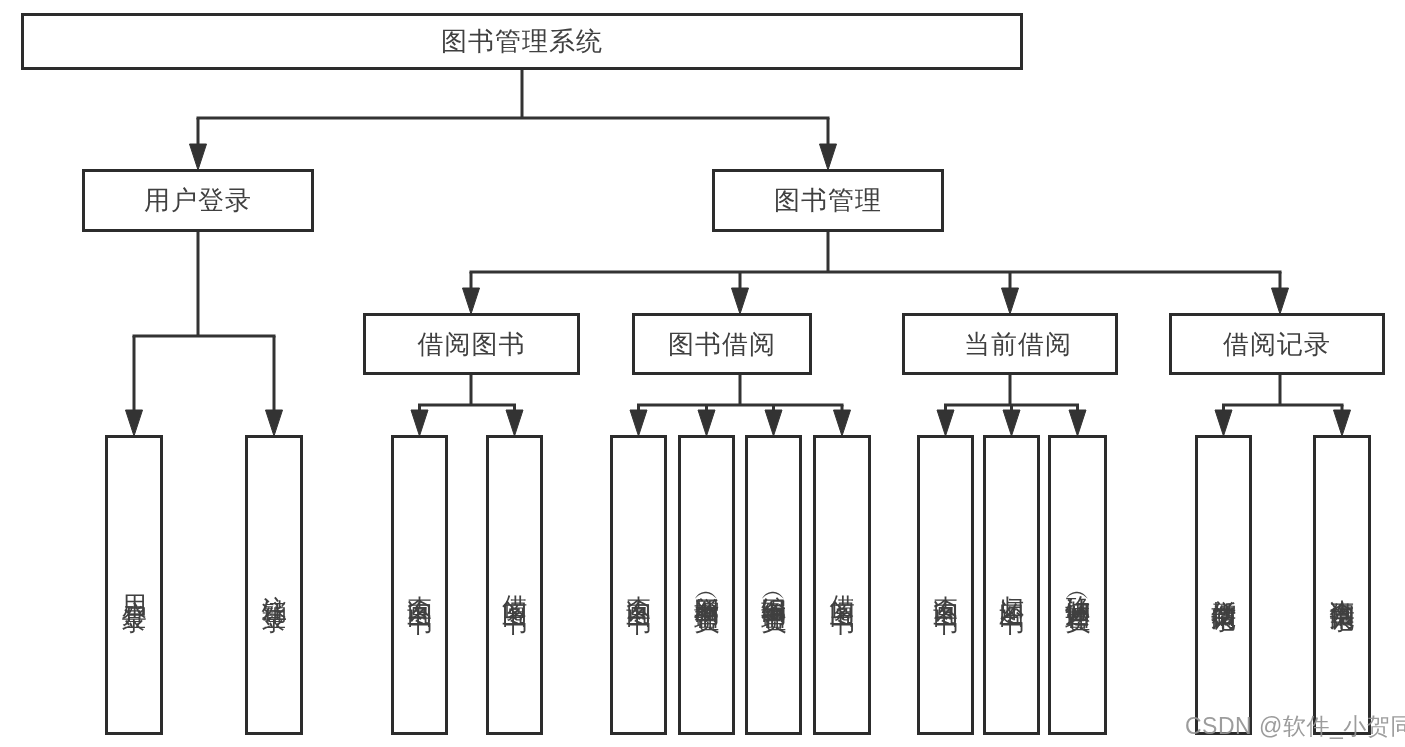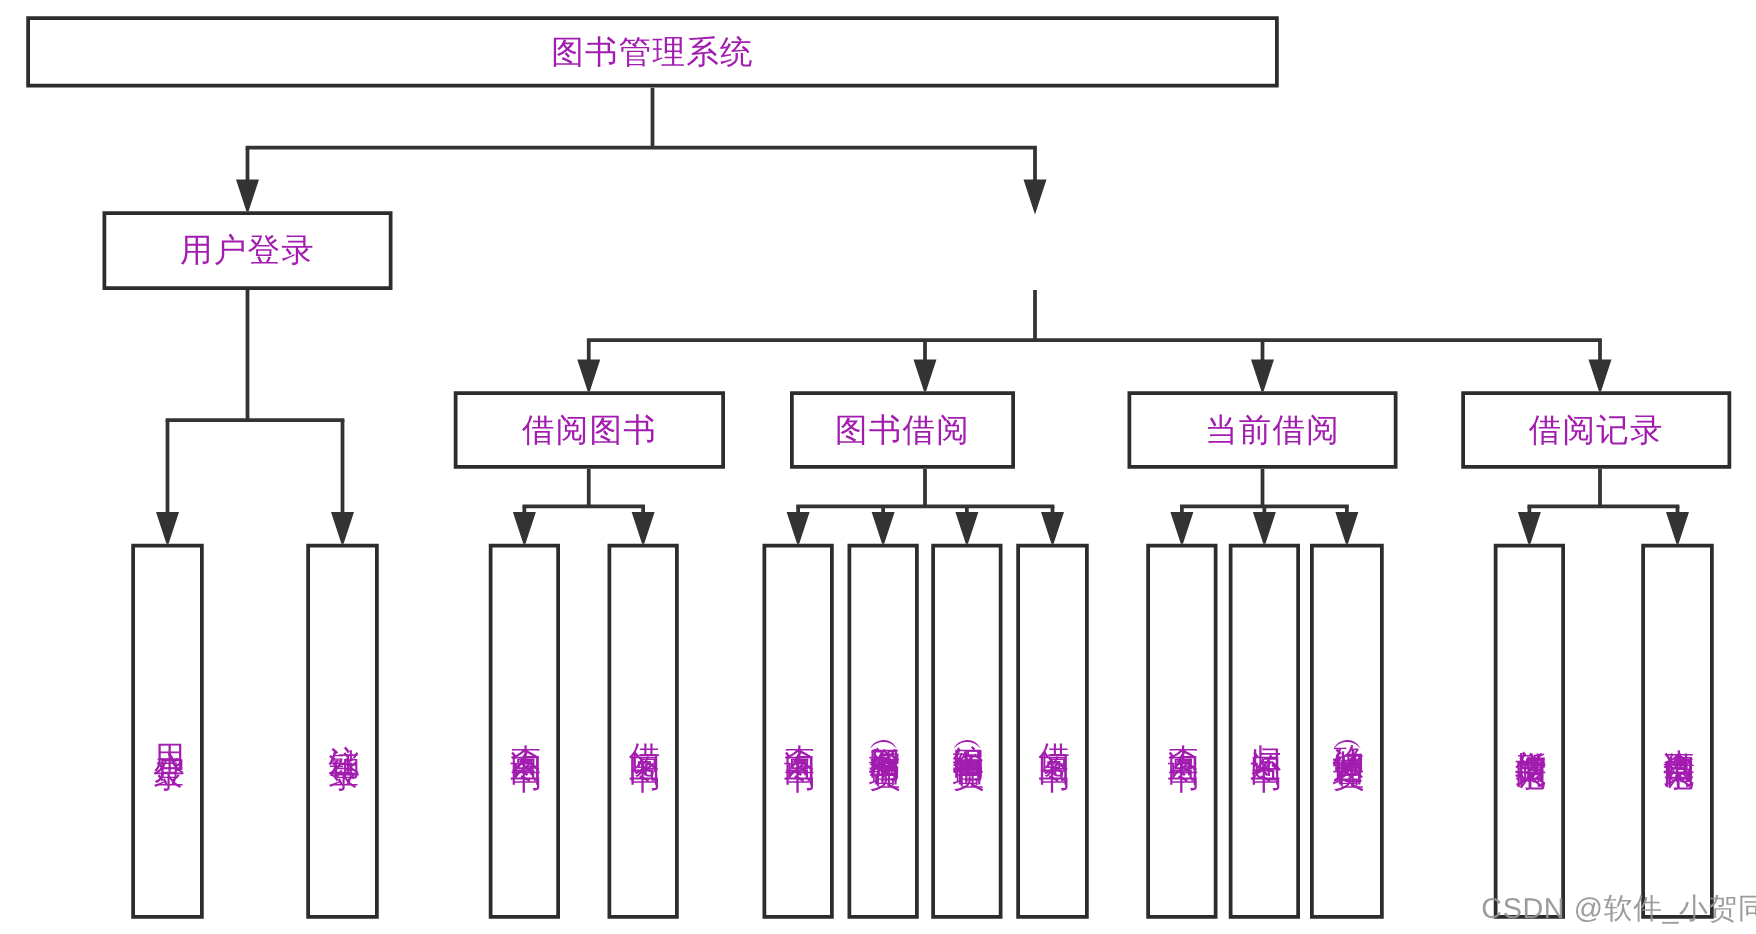--- a/index.html
+++ b/index.html
@@ -28,21 +28,21 @@
   #connectors polygon {
     fill: #333333;
     stroke: #333333;
     stroke-width: 1;
   }
   .node {
     position: absolute;
     box-sizing: border-box;
     background: #ffffff;
     border: 3px solid #2c2c2c;
-    color: #a21caf;
+    color: #404040;
     display: flex;
     align-items: center;
     justify-content: center;
     z-index: 2;
   }
   .hbox {
     font-size: 26px;
     letter-spacing: 1px;
     white-space: nowrap;
   }
@@ -131,20 +131,21 @@
     <line x1="1222" y1="405" x2="1343.5" y2="405"></line>
     <line x1="1223.5" y1="405" x2="1223.5" y2="414"></line>
     <polygon points="1215,410 1232,410 1223.5,436"></polygon>
     <line x1="1342" y1="405" x2="1342" y2="414"></line>
     <polygon points="1333.5,410 1350.5,410 1342,436"></polygon>
   </svg>
 
   <div class="node hbox" style="left:21px; top:13px; width:1002px; height:57px;">图书管理系统</div>
 
   <div class="node hbox" style="left:82px; top:169px; width:232px; height:63px;">用户登录</div>
+  <div class="node hbox" style="left:712px; top:169px; width:232px; height:63px;">图书管理</div>
 
   <div class="node hbox" style="left:363px; top:313px; width:217px; height:62px;">借阅图书</div>
   <div class="node hbox" style="left:632px; top:313px; width:180px; height:62px;">图书借阅</div>
   <div class="node hbox" style="left:902px; top:313px; width:216px; height:62px;padding-left:16px;">当前借阅</div>
   <div class="node hbox" style="left:1156px; top:313px; width:216px; height:62px;margin-left:13px;">借阅记录</div>
 
   <div class="node vbox" style="left:105px; top:435px; width:58px; height:300px;">用户登录</div>
   <div class="node vbox" style="left:245px; top:435px; width:58px; height:300px;">注销登录</div>
 
   <div class="node vbox" style="left:391px; top:435px; width:57px; height:300px;">查询图书</div>

